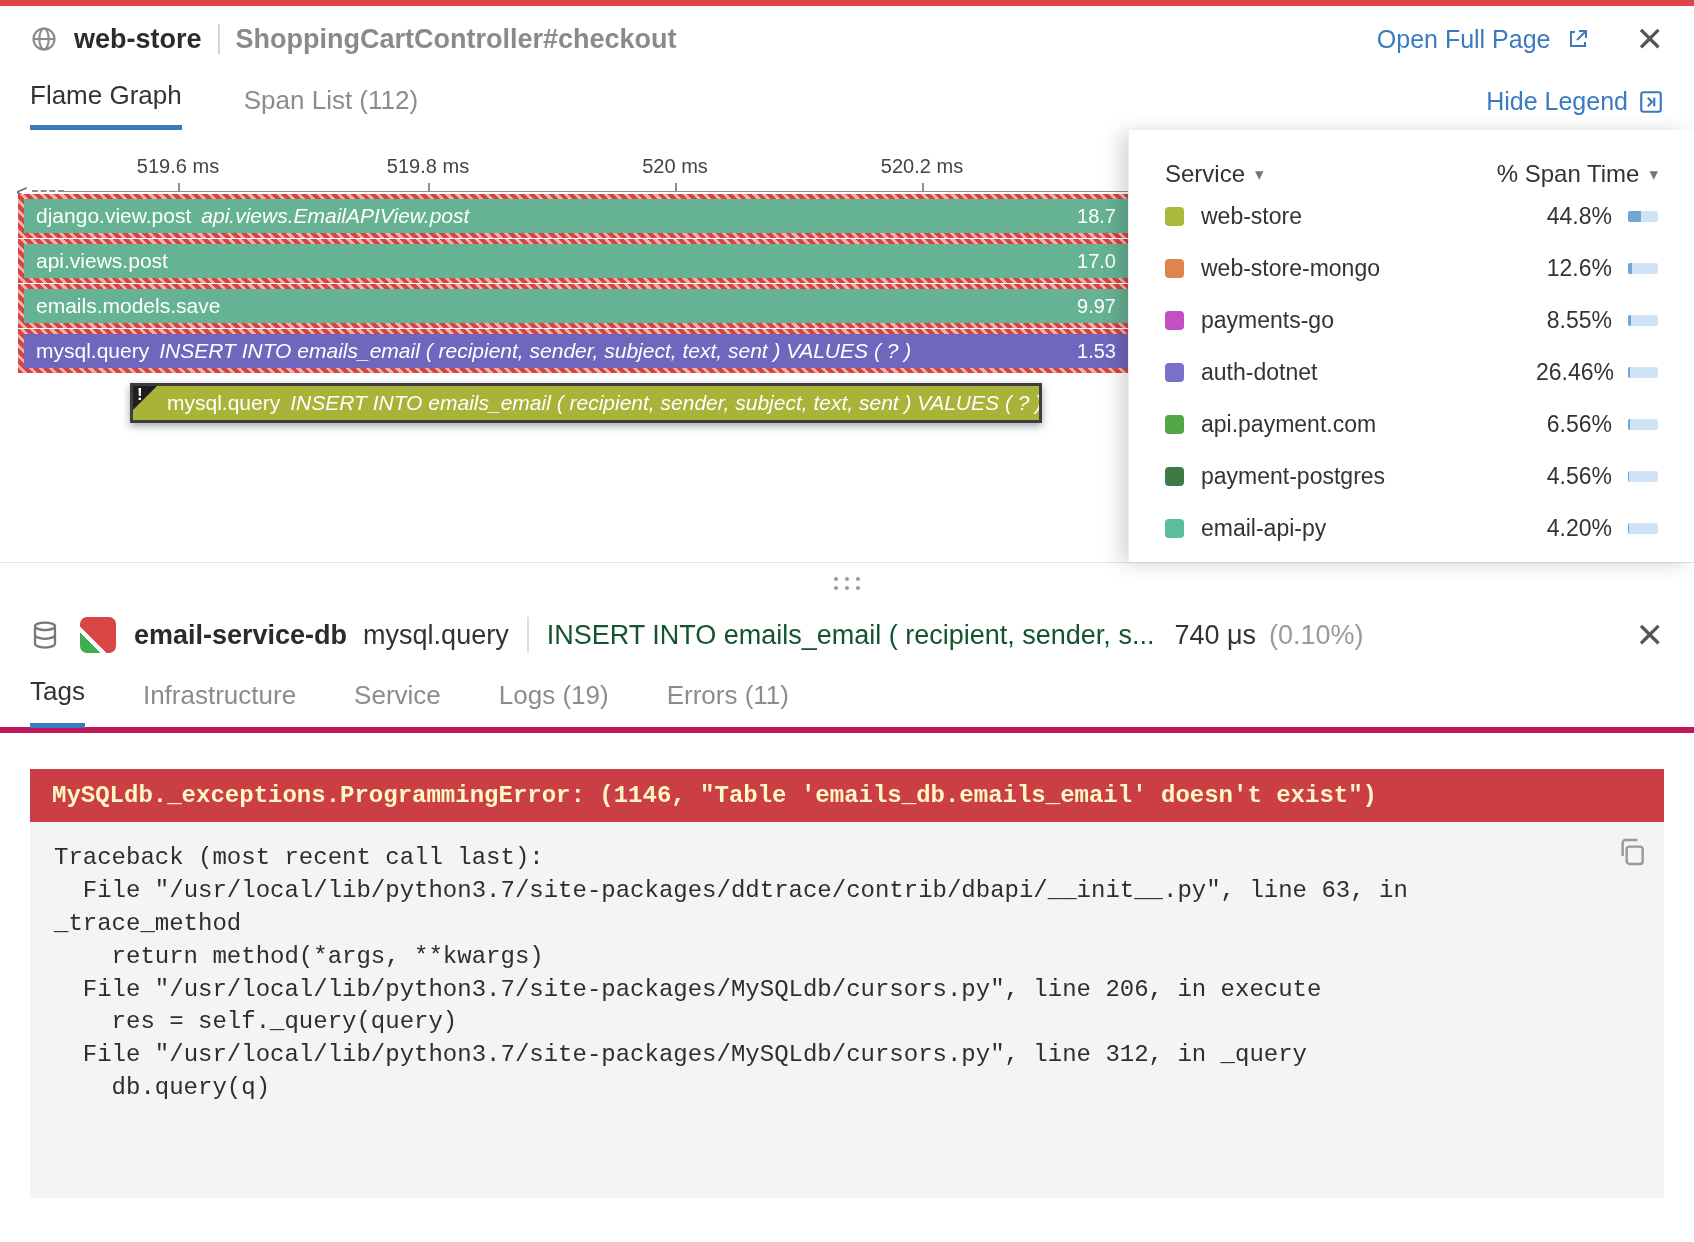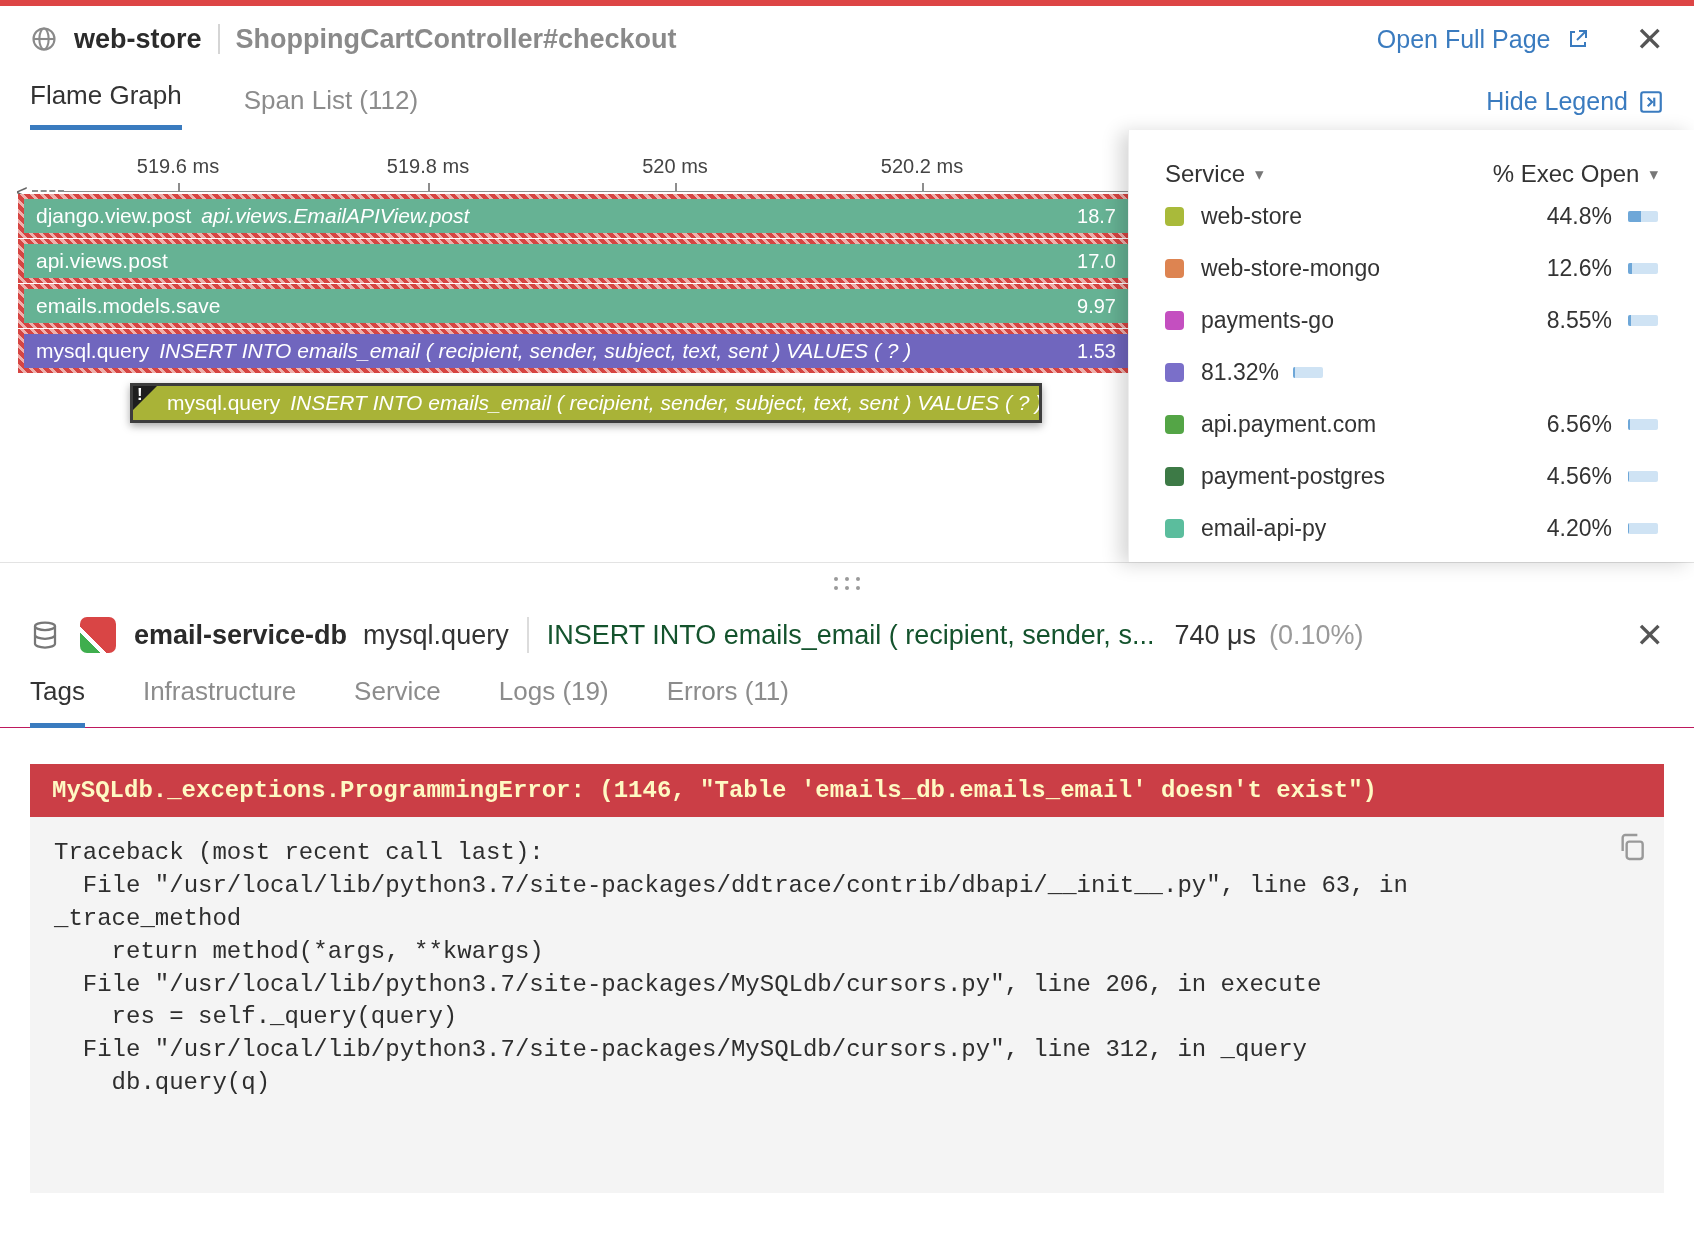--- a/index.html
+++ b/index.html
@@ -88,21 +88,21 @@
   .svc-icon { width:36px; height:36px; border-radius:7px; margin-left:20px; flex:none;
     background:linear-gradient(45deg,#3fae4e 0 28%,#ffffff 28% 37%,#d94545 37% 100%); }
   .d-svc { font-size:27px; font-weight:700; color:#2b2b2b; margin-left:18px; }
   .d-op { font-size:27px; color:#333; margin-left:16px; }
   .d-sep { width:2px; height:36px; background:#dcdcdc; margin:0 18px; }
   .d-res { font-size:27px; color:#14532d; }
   .d-dur { font-size:27px; color:#333; margin-left:20px; }
   .d-pct { font-size:27px; color:#9a9a9a; margin-left:13px; }
 
   
-  .detail-tabs { display:flex; padding:10px 30px 0 30px; border-bottom:1px solid #be185d; }
+  .detail-tabs { display:flex; align-items:flex-end; padding:10px 30px 0 30px; border-bottom:6px solid #be185d; }
   .dtab { font-size:26px; color:#8c8c8c; padding-bottom:16px; margin-right:58px; cursor:pointer; }
   .dtab.active { color:#333; border-bottom:5px solid #3a7bbf; margin-bottom:-1px; }
 
   
   .err-banner { margin:36px 30px 0 30px; background:#cb3e46; color:#fef9c3; padding:13px 22px;
     font-family:"Liberation Mono", monospace; font-size:24px; font-weight:700; white-space:pre-wrap; }
   .traceback-wrap { margin:0 30px; background:#f4f4f4; position:relative; height:376px; overflow:hidden; }
   .traceback { padding:20px 64px 20px 24px; font-family:"Liberation Mono", monospace;
     font-size:24px; line-height:1.37; color:#2e2e2e; white-space:pre-wrap; }
   .copy-btn { position:absolute; top:14px; right:16px; width:32px; height:32px; cursor:pointer; }
@@ -199,21 +199,21 @@
       <span class="bar-detail">INSERT INTO emails_email ( recipient, sender, subject, text, sent ) VALUES ( ? )</span>
 
     </div>
   </div>
 
   <div class="legend">
     <div class="legend-head">
       <span>Service</span>
       <span class="caret">▾</span>
       <span class="right">
-        <span>% Exec Open</span>
+        <span>% Span Time</span>
         <span class="caret">▾</span>
       </span>
     </div>
 
     <div class="lrow">
       <span class="swatch" style="background: rgb(169, 186, 58);"></span>
       <span class="lsvc">web-store</span>
       <span class="lpct">44.8%</span>
       <span class="ltrack">
           <span class="lfill" style="width: 44.8%;"></span>
@@ -230,21 +230,22 @@
     <div class="lrow">
       <span class="swatch" style="background: rgb(196, 79, 192);"></span>
       <span class="lsvc">payments-go</span>
       <span class="lpct">8.55%</span>
       <span class="ltrack">
           <span class="lfill" style="width: 8.55%;"></span>
         </span>
     </div>
     <div class="lrow">
       <span class="swatch" style="background: rgb(122, 111, 201);"></span>
-      <span class="lpct">81.32%</span>
+      <span class="lsvc">auth-dotnet</span>
+      <span class="lpct">26.46%</span>
       <span class="ltrack">
           <span class="lfill" style="width: 7.61%;"></span>
         </span>
     </div>
     <div class="lrow">
       <span class="swatch" style="background: rgb(84, 165, 70);"></span>
       <span class="lsvc">api.payment.com</span>
       <span class="lpct">6.56%</span>
       <span class="ltrack">
           <span class="lfill" style="width: 6.56%;"></span>

